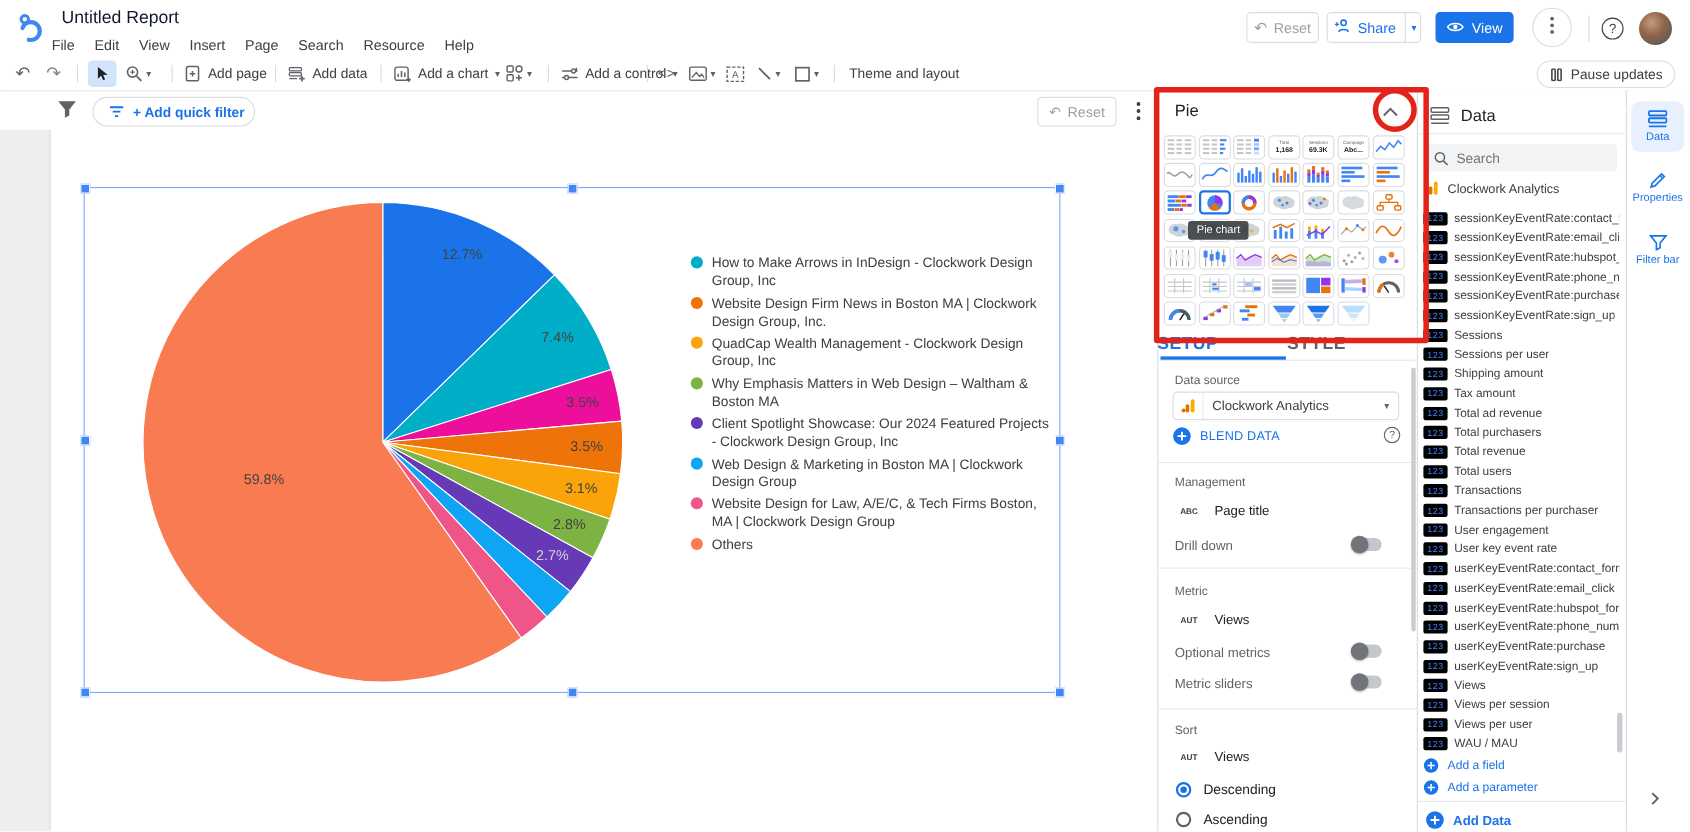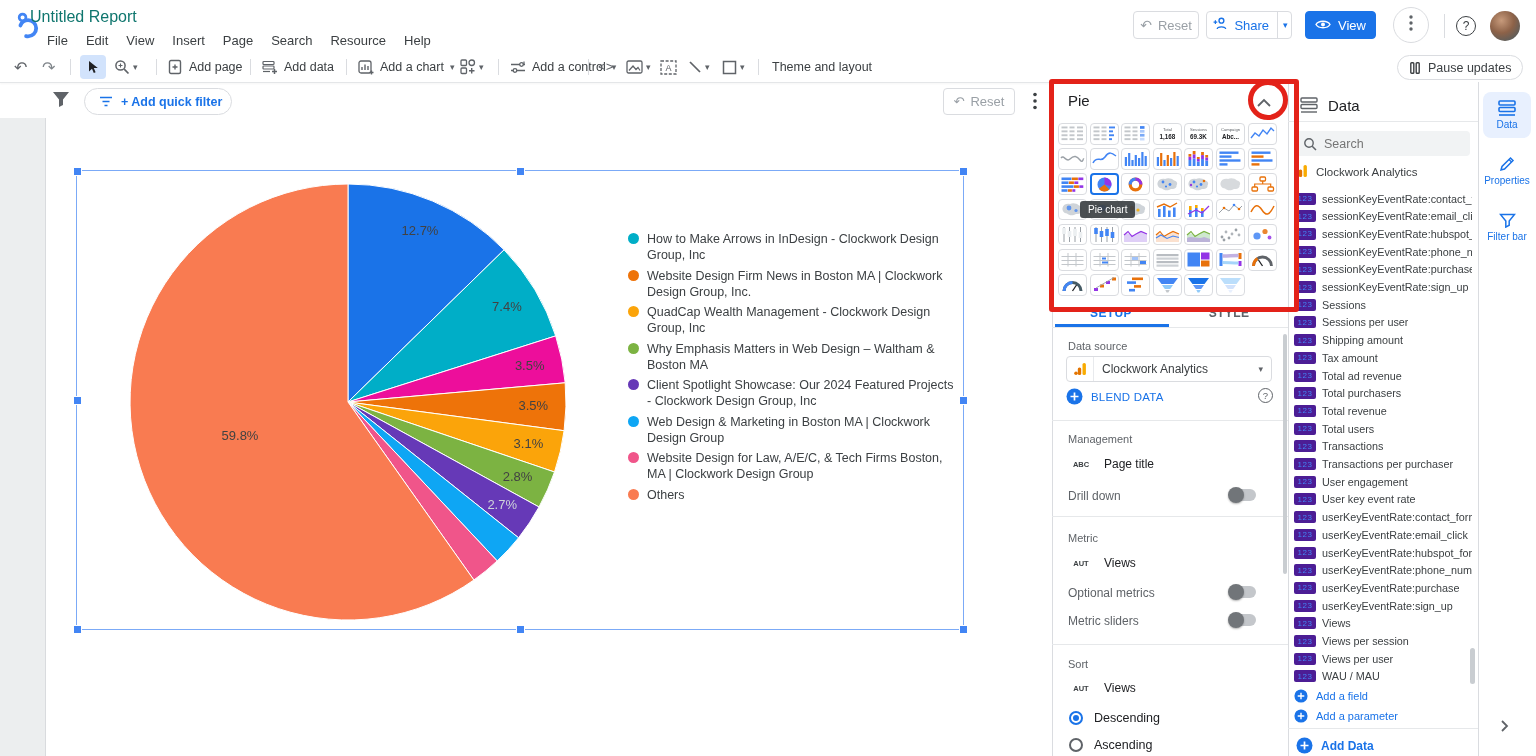--- a/index.html
+++ b/index.html
@@ -2,21 +2,21 @@
 <html><head>
 <meta charset="utf-8">
 <style>
   html,body{margin:0;padding:0;background:#fff;}
   #root{position:relative;width:1536px;height:756px;overflow:hidden;
         font-family:"Liberation Sans","DejaVu Sans",sans-serif;color:#3c4043;
         -webkit-font-smoothing:antialiased;}
   .abs{position:absolute;}
   
   #header{position:absolute;left:0;top:0;width:1536px;height:52px;background:#fff;}
-  #title{position:absolute;left:30px;top:8px;font-size:16px;color:#0f766e;}
+  #title{position:absolute;left:56px;top:8px;font-size:16px;color:#0f172a;}
   #menubar{position:absolute;left:38px;top:31px;display:flex;font-size:13px;color:#3c4043;}
   .menu-item{padding:2px 9px;cursor:pointer;}
   .hbtn{position:absolute;height:28px;border:1px solid #dadce0;border-radius:4px;
         display:flex;align-items:center;justify-content:center;font-size:13px;background:#fff;box-sizing:border-box;}
   
   #toolbar{position:absolute;left:0;top:52px;width:1536px;height:30px;background:#fff;
            border-bottom:1px solid #e4e6e8;box-shadow:0 1px 2px rgba(0,0,0,.04);}
   .tb{position:absolute;top:0;height:30px;display:flex;align-items:center;font-size:12.5px;color:#3c4043;gap:6px;}
   .tdiv{position:absolute;top:7px;width:1px;height:16px;background:#dadce0;}
   .caret{font-size:9px;color:#5f6368;line-height:1;}
@@ -30,36 +30,36 @@
   #legend{position:absolute;left:628px;top:231px;width:330px;display:flex;flex-direction:column;gap:4px;}
   .lg-item{display:flex;gap:8px;font-size:12.5px;line-height:1.3;color:#3c4043;}
   .lg-dot{flex:0 0 11px;width:11px;height:11px;border-radius:50%;margin-top:2px;}
   
   #picker{position:absolute;left:1052px;top:82px;width:236px;height:674px;background:#fff;border-left:1px solid #dadce0;box-sizing:border-box;}
   .cell{position:absolute;width:29px;height:21.5px;border:1px solid #dadce0;border-radius:4px;background:#fff;
         box-sizing:border-box;display:flex;align-items:center;justify-content:center;overflow:hidden;}
   .cell.sel{border:2px solid #1a73e8;}
   #tooltip{position:absolute;left:1080px;top:201px;background:rgba(60,64,67,.92);color:#fff;
            font-size:10px;padding:3px 8px;border-radius:3px;z-index:40;}
-  .tab{position:absolute;top:300px;width:118px;height:26px;text-align:center;font-size:12px;font-weight:bold;letter-spacing:.4px;line-height:26px;}
+  .tab{position:absolute;top:300px;width:118px;height:26px;text-align:left;font-size:16px;font-weight:bold;letter-spacing:.4px;line-height:26px;}
   .sec-label{position:absolute;font-size:11px;color:#5f6368;}
   .chip{position:absolute;left:1066px;width:206px;height:24px;display:flex;align-items:center;border-radius:2px;overflow:hidden;}
   .chip .badge{width:30px;height:100%;display:flex;align-items:center;justify-content:center;
                font-size:7.5px;font-weight:bold;color:#3c4043;}
   .chip .cname{padding-left:8px;font-size:12px;color:#202124;}
   .toggle{position:absolute;width:26px;height:12px;border-radius:6px;background:#c4c7cb;}
   .toggle .knob{position:absolute;left:-2px;top:-2px;width:16px;height:16px;border-radius:50%;background:#717579;box-shadow:0 1px 2px rgba(0,0,0,.3);}
   .divline{position:absolute;left:1052px;width:236px;height:1px;background:#e6e8ea;}
   .radio{position:absolute;width:14px;height:14px;border-radius:50%;box-sizing:border-box;}
   
   #datapanel{position:absolute;left:1288px;top:82px;width:190px;height:674px;background:#fff;border-left:1px solid #dadce0;box-sizing:border-box;}
   #search{position:absolute;left:1296px;top:131px;width:174px;height:25px;background:#f1f3f4;border:none;border-radius:4px;
           font-size:12.5px;color:#5f6368;padding:0 6px 0 28px;box-sizing:border-box;font-family:inherit;outline:none;}
   .frow{position:absolute;left:1294px;width:182px;height:17px;display:flex;align-items:center;gap:6px;}
-  .fbadge{flex:0 0 22px;height:12px;border-radius:2px;background:#4c1d95;color:#4285f4;font-size:8px;
+  .fbadge{flex:0 0 22px;height:12px;border-radius:2px;background:#000000;color:#4285f4;font-size:8px;
           display:flex;align-items:center;justify-content:center;letter-spacing:.5px;}
   .fname{font-size:10.8px;color:#3c4043;white-space:nowrap;overflow:hidden;max-width:150px;}
   .bluelink{color:#1a73e8;font-size:11px;display:flex;align-items:center;gap:8px;position:absolute;left:1294px;}
   
   #rail{position:absolute;left:1478px;top:82px;width:58px;height:674px;background:#fff;border-left:1px solid #dadce0;box-sizing:border-box;}
   .railbtn{position:absolute;left:1483px;width:48px;height:46px;border-radius:8px;display:flex;flex-direction:column;
            align-items:center;justify-content:center;gap:3px;color:#1a73e8;font-size:10px;}
   
   .red-rect{position:absolute;left:1049px;top:79px;width:240px;height:223px;border:5px solid #e32219;border-radius:3px;z-index:100;pointer-events:none;}
   .red-circle{position:absolute;left:1248px;top:80px;width:40px;height:40px;border:5px solid #e32219;border-radius:50%;z-index:101;pointer-events:none;box-sizing:border-box;}

